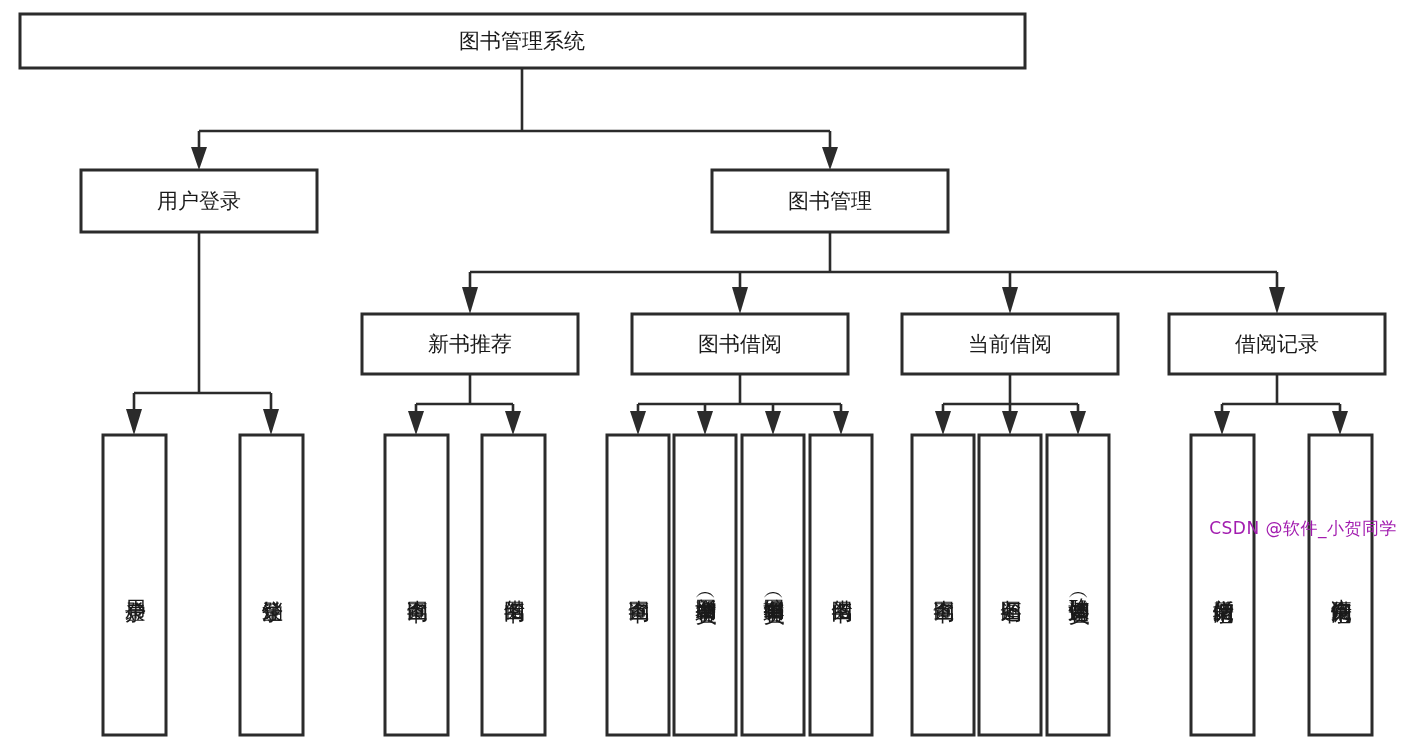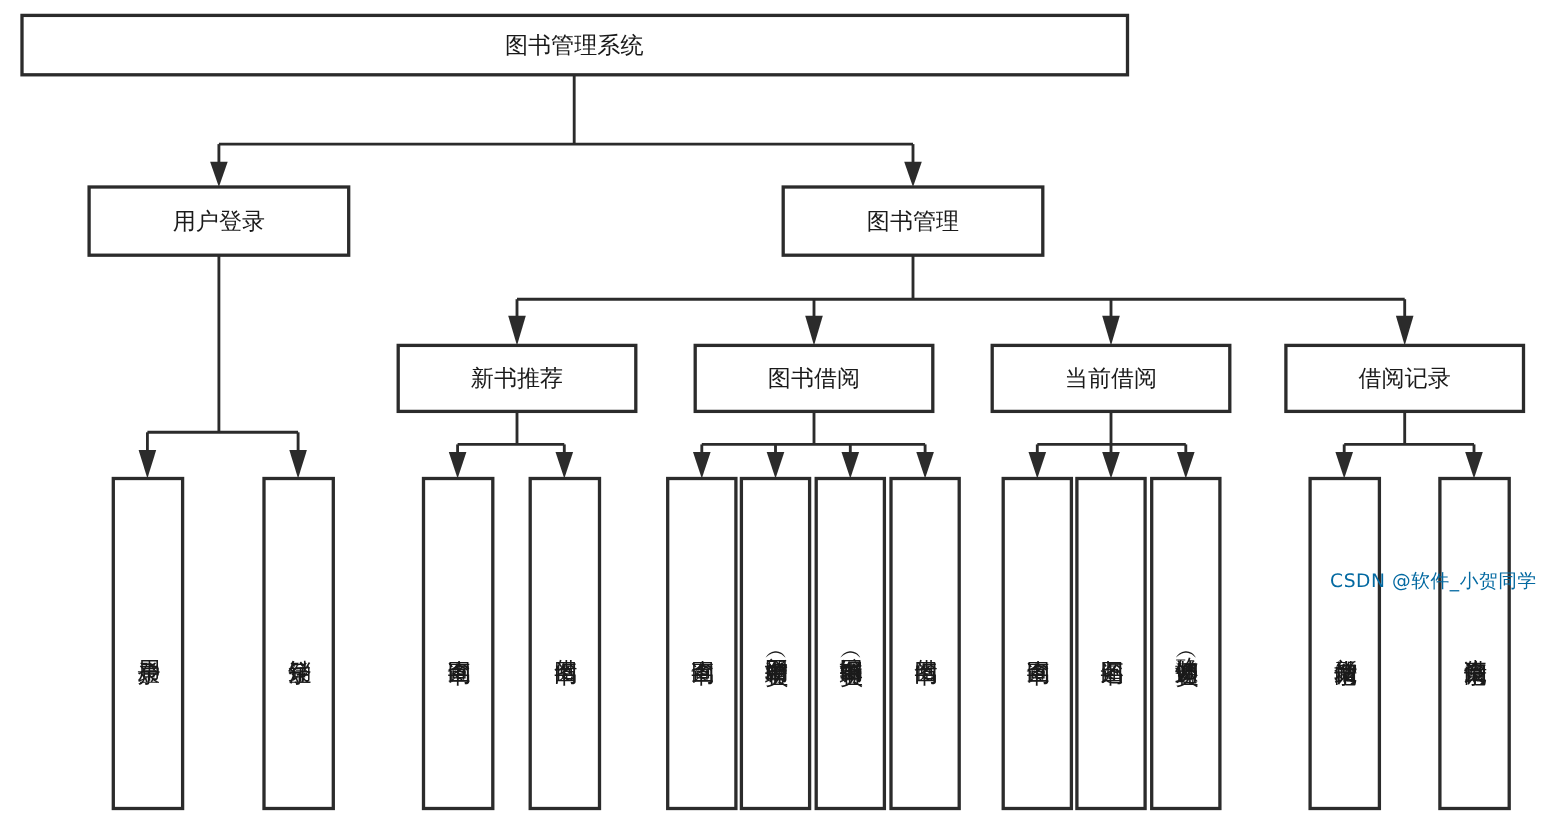--- a/index.html
+++ b/index.html
@@ -65,21 +65,21 @@
     justify-content: center;
     white-space: nowrap;
     pointer-events: none;
   }
   #watermark {
     position: absolute;
     right: 8px;
     bottom: 4px;
     font-family: "DejaVu Sans", "Liberation Sans", sans-serif;
     font-size: 17px;
-    color: #0369a1;
+    color: #a21caf;
     letter-spacing: 0.5px;
     user-select: none;
   }
 </style>
 </head>
 <body>
 
 <div id="diagram-root">
 
   <svg id="tree-svg" viewBox="0 0 1405 747">

